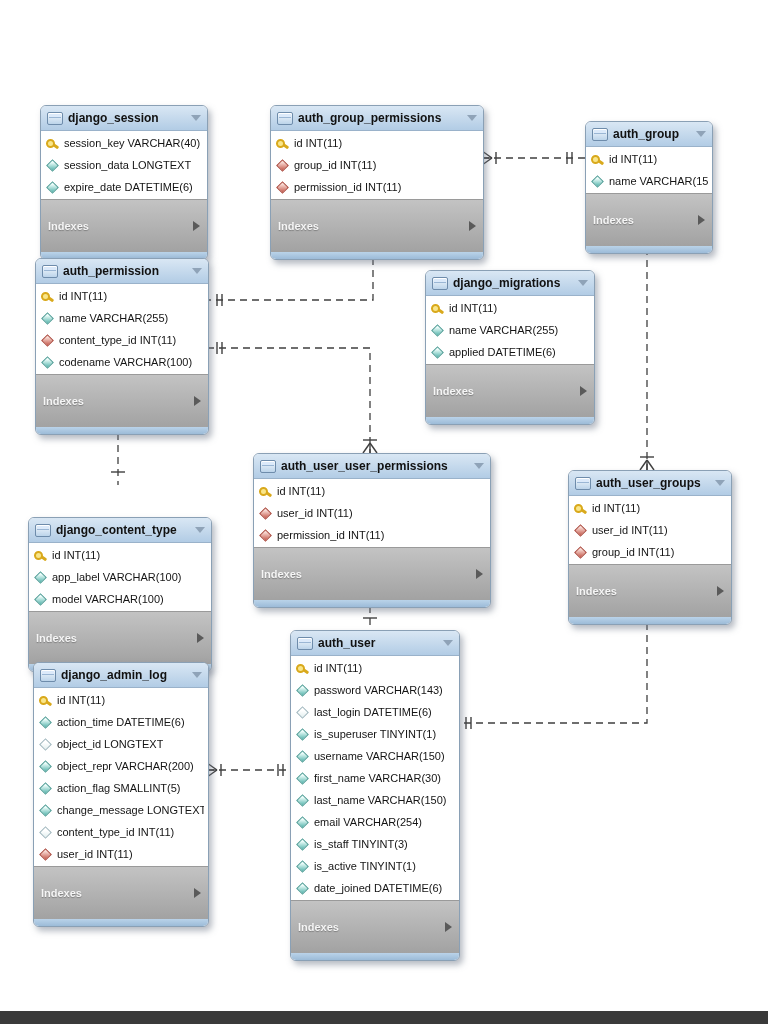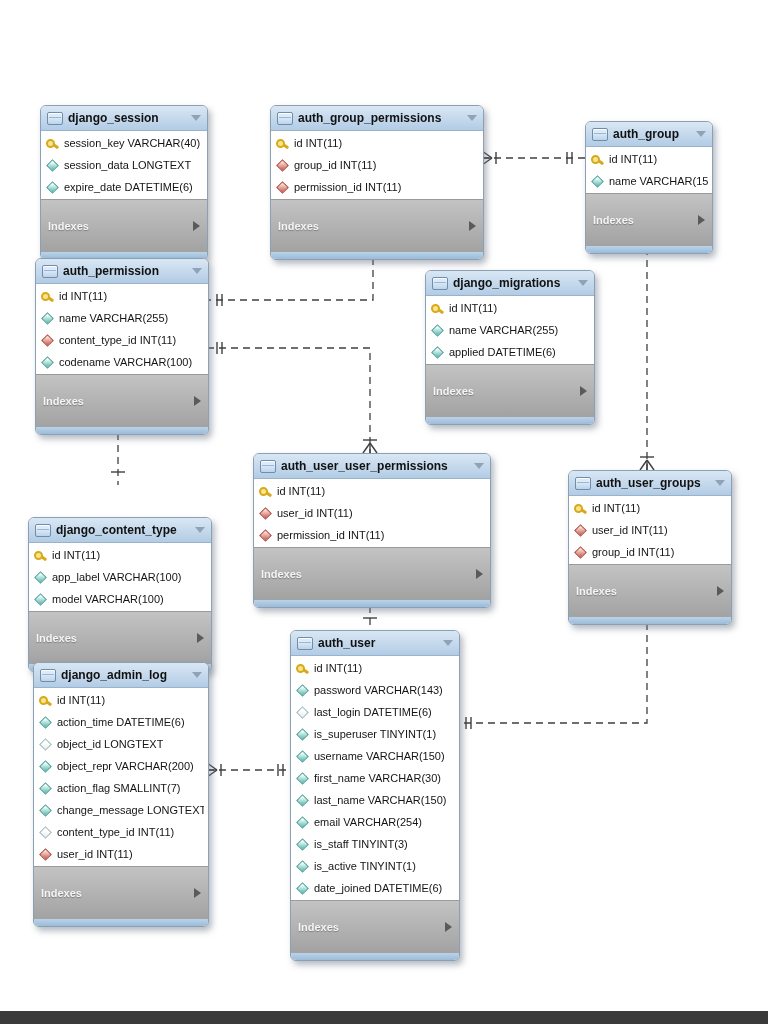--- a/index.html
+++ b/index.html
@@ -353,21 +353,21 @@
         <div class="row">
           <span class="ic ic-null"></span>
           <span class="lbl">object_id LONGTEXT</span>
         </div>
         <div class="row">
           <span class="ic ic-col"></span>
           <span class="lbl">object_repr VARCHAR(200)</span>
         </div>
         <div class="row">
           <span class="ic ic-col"></span>
-          <span class="lbl">action_flag SMALLINT(7)</span>
+          <span class="lbl">action_flag SMALLINT(5)</span>
         </div>
         <div class="row">
           <span class="ic ic-col"></span>
           <span class="lbl">change_message LONGTEXT</span>
         </div>
         <div class="row">
           <span class="ic ic-null"></span>
           <span class="lbl">content_type_id INT(11)</span>
         </div>
         <div class="row">

